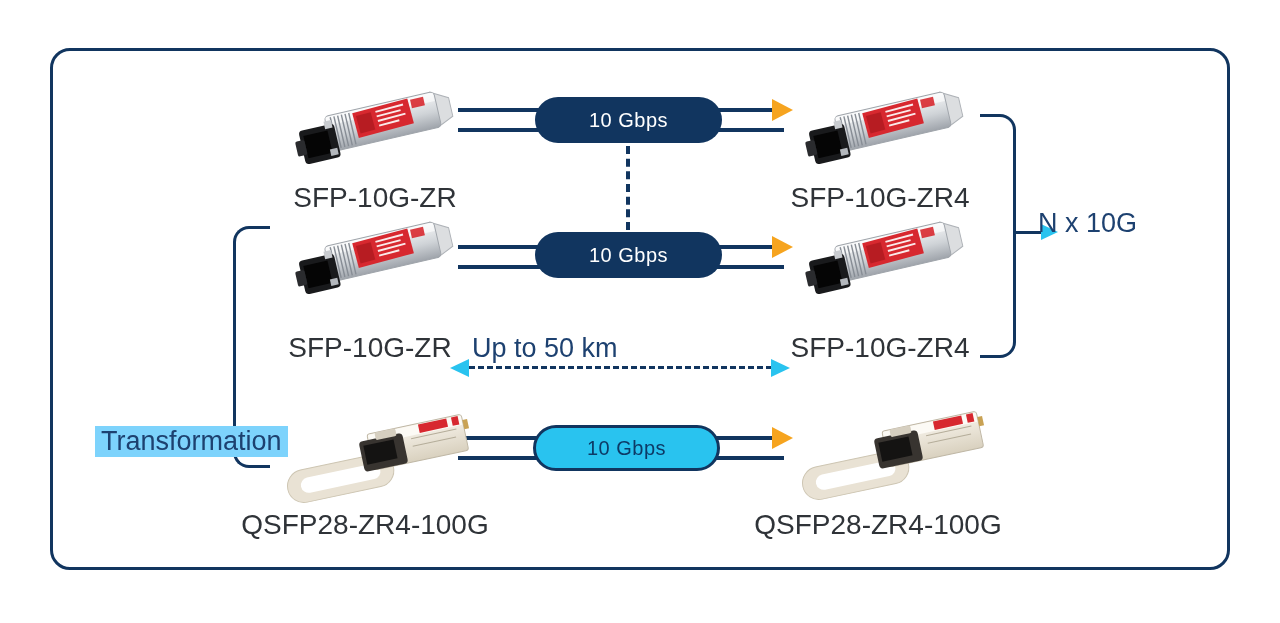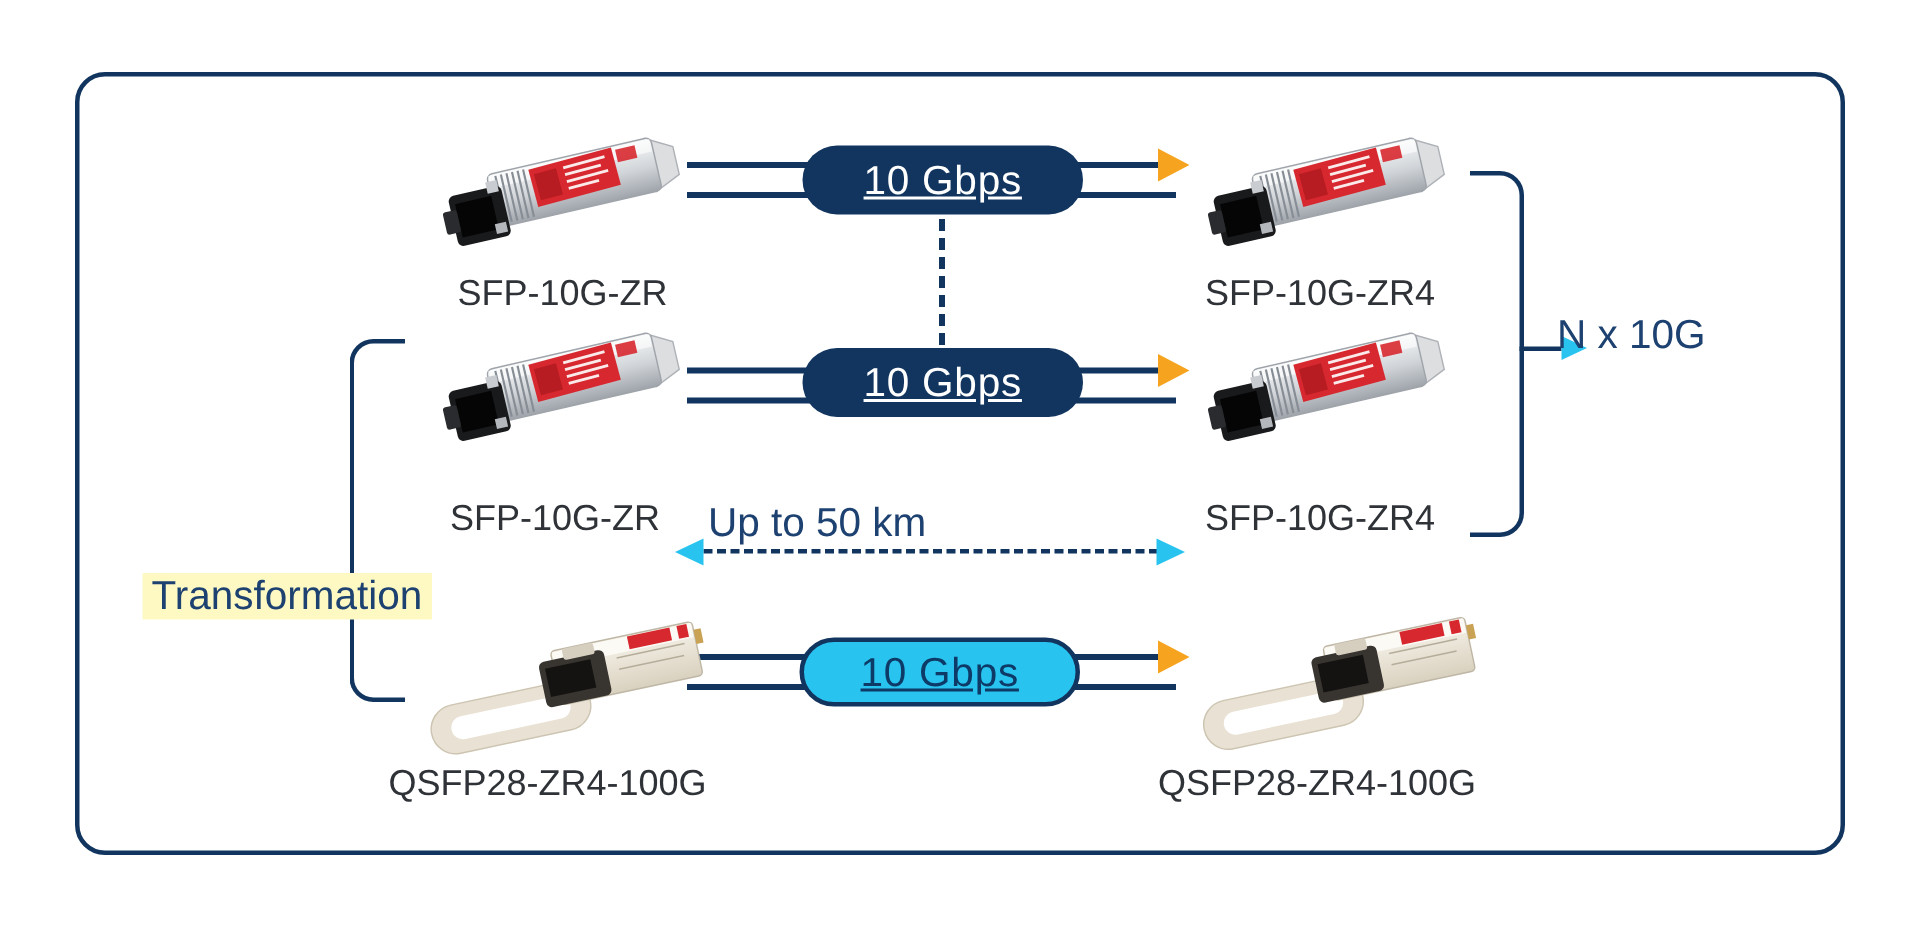--- a/index.html
+++ b/index.html
@@ -9,21 +9,21 @@
   }
   .frame{
     position:absolute;left:50px;top:48px;width:1174px;height:516px;
     border:3px solid #11355f;border-radius:20px;
   }
   
   .hline{position:absolute;height:4px;background:#11355f;z-index:1;}
   .pill{
     position:absolute;width:187px;height:46px;border-radius:24px;
     display:flex;align-items:center;justify-content:center;
-    font-size:27px;z-index:2;letter-spacing:0.5px;text-decoration:underline;
+    font-size:20px;z-index:2;letter-spacing:0.5px;
   }
   .pill.navy{background:#11355f;color:#ffffff;}
   .pill.cyan{background:#29c3ef;color:#0d3a66;border:3px solid #11355f;width:181px;height:40px;}
   .tri-right-orange{
     position:absolute;width:0;height:0;z-index:2;
     border-top:11px solid transparent;border-bottom:11px solid transparent;
     border-left:21px solid #f6a41f;
   }
   .tri-right-cyan{
     position:absolute;width:0;height:0;z-index:2;
@@ -31,36 +31,36 @@
     border-left:19px solid #29c3ef;
   }
   .tri-left-cyan{
     position:absolute;width:0;height:0;z-index:2;
     border-top:9px solid transparent;border-bottom:9px solid transparent;
     border-right:19px solid #29c3ef;
   }
   .dash-v{position:absolute;width:0;border-left:4px dashed #11355f;z-index:1;}
   .dash-h{position:absolute;height:0;border-top:3px dashed #11355f;z-index:1;}
   .mod-label{
-    position:absolute;text-align:center;color:#2f3338;font-size:24px;z-index:3;
+    position:absolute;text-align:center;color:#2f3338;font-size:28px;z-index:3;
   }
   .note{
     position:absolute;color:#1d4170;font-size:27px;z-index:4;
   }
   .bracket-left{
     position:absolute;left:233px;top:226px;width:34px;height:236px;
     border-left:3px solid #11355f;border-top:3px solid #11355f;border-bottom:3px solid #11355f;
     border-radius:16px 0 0 16px;z-index:1;
   }
   .bracket-right{
     position:absolute;left:980px;top:114px;width:33px;height:238px;
     border-right:3px solid #11355f;border-top:3px solid #11355f;border-bottom:3px solid #11355f;
     border-radius:0 16px 16px 0;z-index:1;
   }
-  .note .bg{background:#fef9c3;padding:0 6px;display:inline-block;}
+  .note .bg{background:#7dd3fc;padding:0 6px;display:inline-block;margin-top:44px;}
   .mod{position:absolute;z-index:3;}
 </style>
 </head>
 <body>
 
 <svg width="0" height="0" style="position:absolute" aria-hidden="true">
   <defs>
     <linearGradient id="gSilver" x1="0" y1="0" x2="0" y2="1">
       <stop offset="0" stop-color="#f7f8f9"></stop>
         <stop offset="0.55" stop-color="#cfd3d7"></stop>

